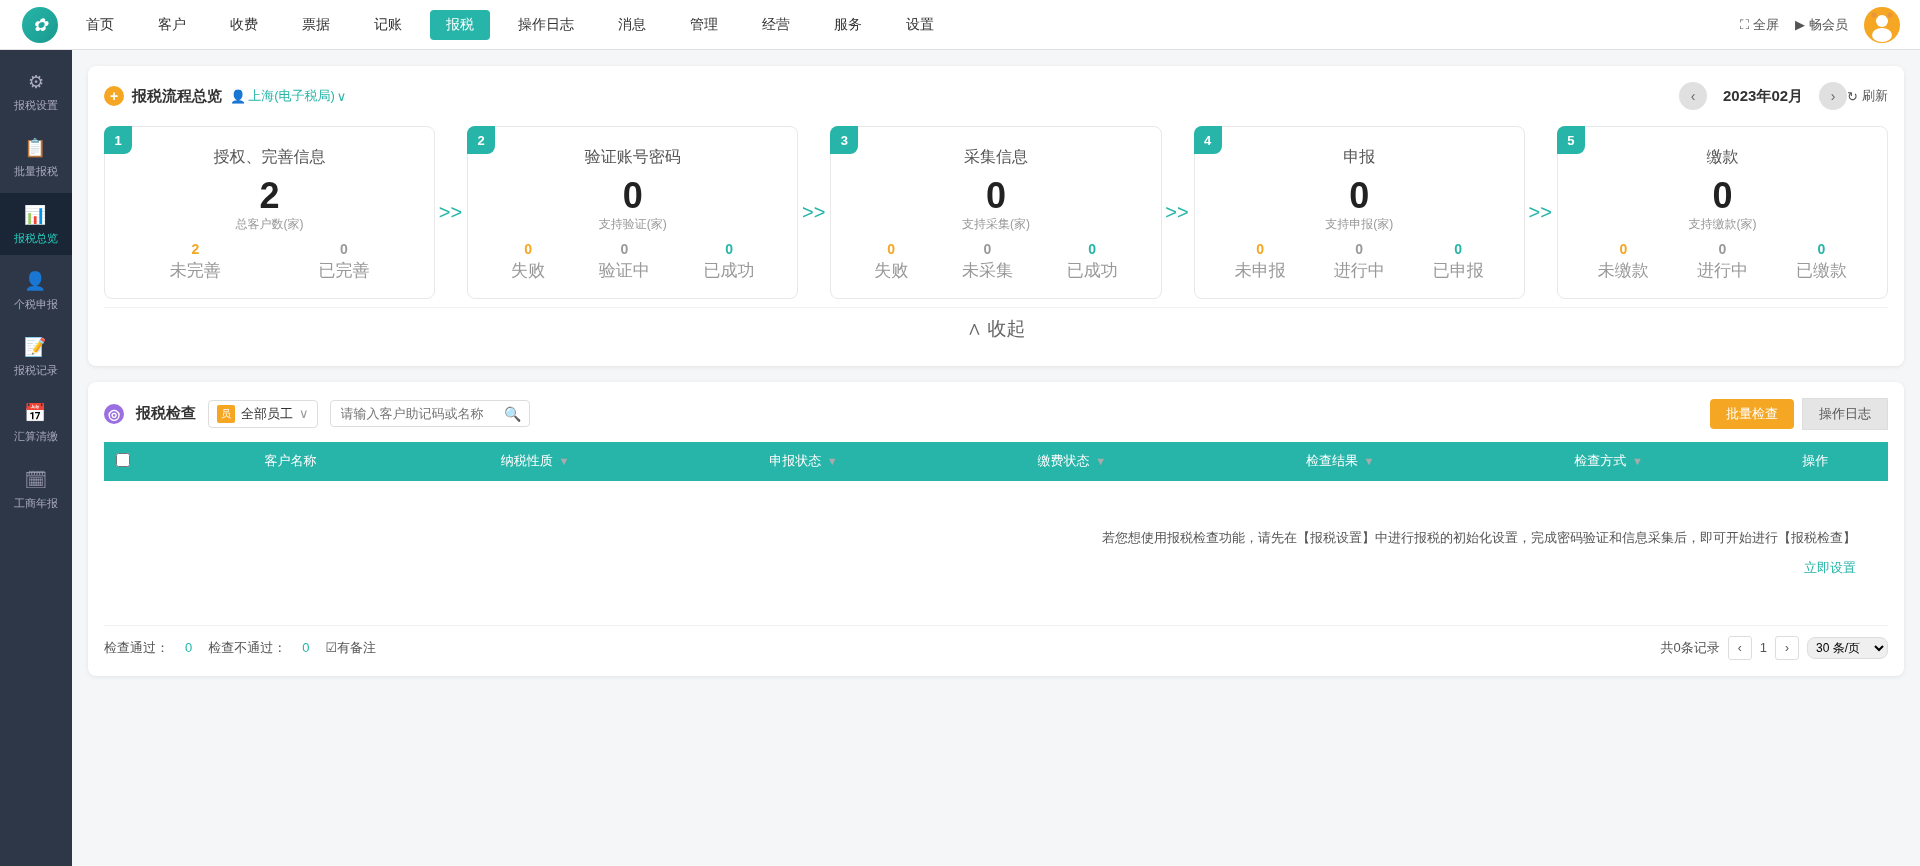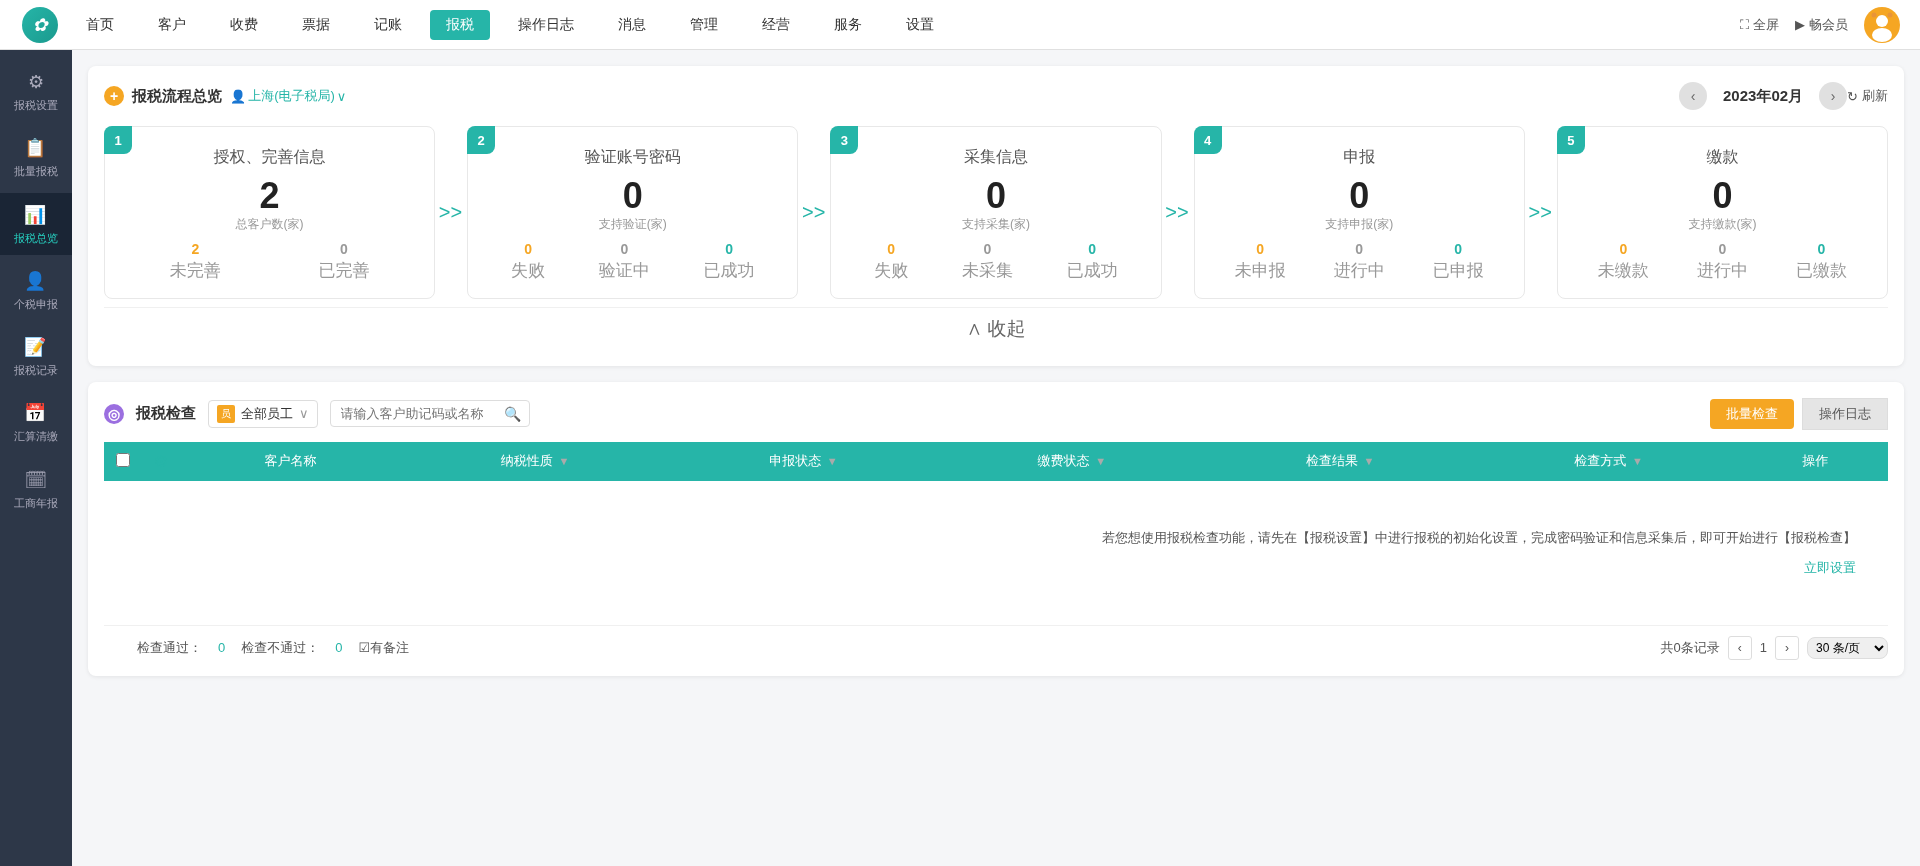--- a/index.html
+++ b/index.html
@@ -382,21 +382,20 @@
     }
 
     
     .table-footer {
       display: flex;
       align-items: center;
       gap: 16px;
       padding: 10px 0 0;
       font-size: 13px;
       color: #555;
-      margin-left: 33px;
     }
     .footer-link { color: #26b5a8; cursor: pointer; }
     .pagination {
       margin-left: auto;
       display: flex;
       align-items: center;
       gap: 8px;
     }
     .page-btn {
       width: 24px; height: 24px;

